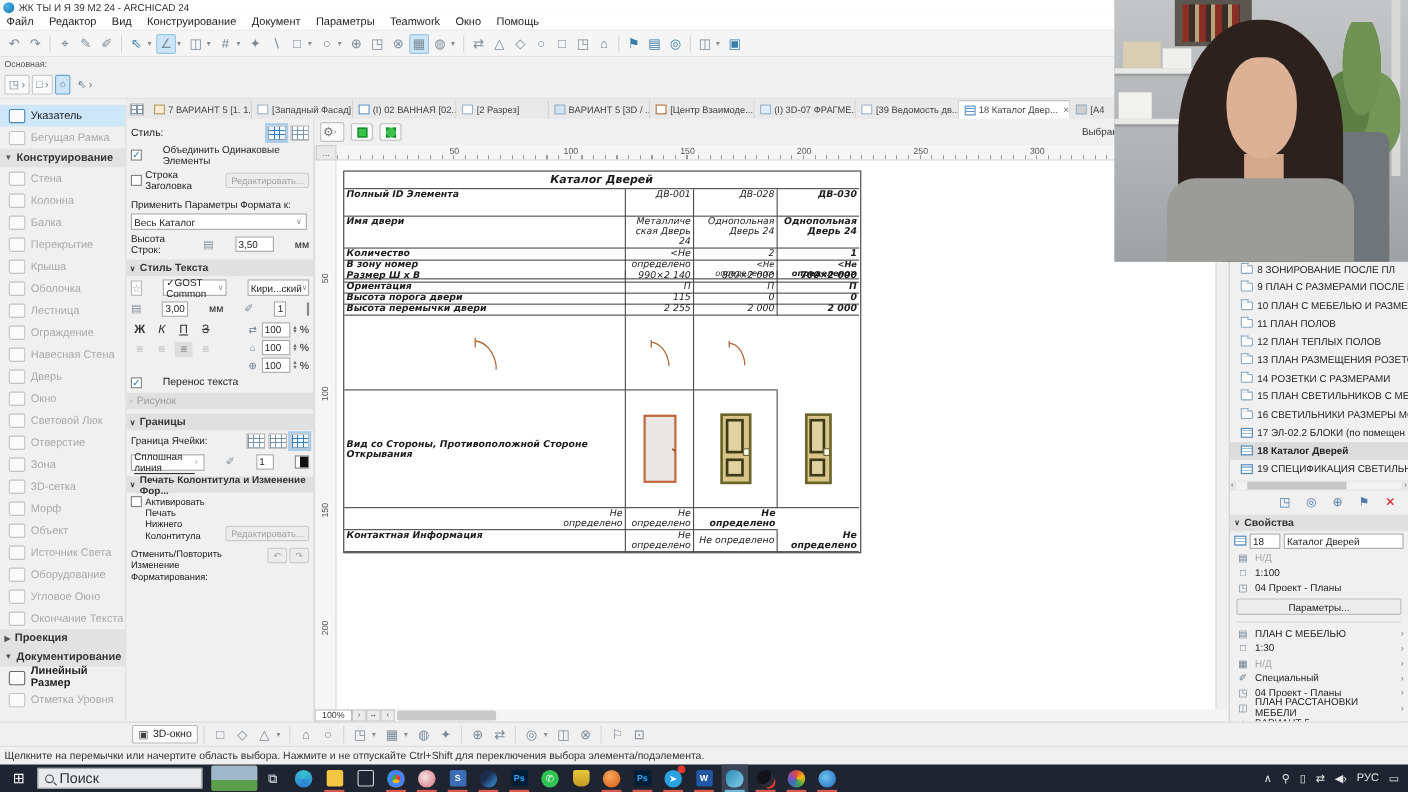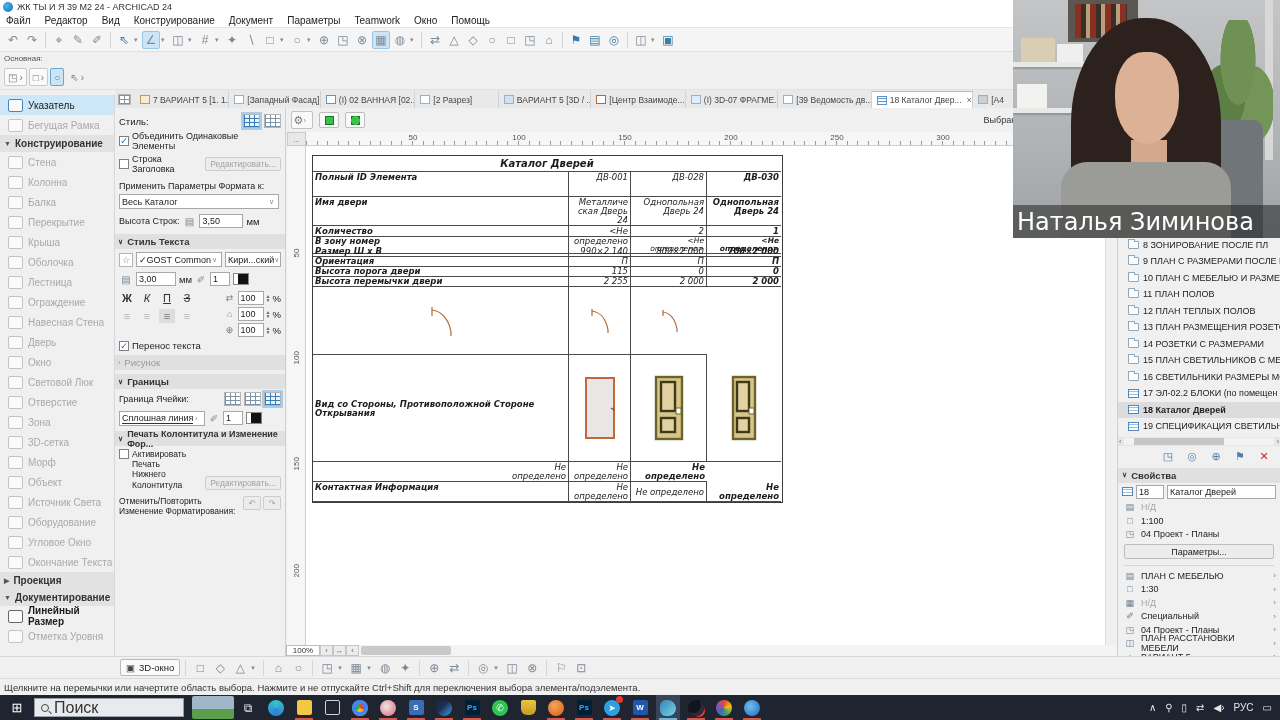--- a/index.html
+++ b/index.html
@@ -41,21 +41,21 @@
   .toolbox { left:0; top:95px; width:115px; height:561px; background:#f0f0f0; border-right:1px solid #d8d8d8; overflow:hidden; }
   .titem { height:20px; display:flex; align-items:center; gap:5px; padding-left:8px; font-size:10px; color:#a9a9a9; }
   .titem .tbico { width:15px; height:13px; border:1px solid #c3c3c3; border-radius:2px; background:#fafafa; flex:none; }
   .titem.on { background:#cde6f8; color:#1b1b1b; }
   .titem.active { color:#1b1b1b; font-weight:bold; }
   .thead { height:17px; display:flex; align-items:center; gap:4px; padding-left:4px; background:#e2e2e2; font-size:10px; color:#333; font-weight:bold; }
   .thead .tri { font-size:7px; color:#555; }
 
   
   .settings { left:115px; top:108px; width:171px; height:548px; background:#f0f0f0; border-right:1px solid #cfcfcf; padding:3px 4px; font-size:9.5px; color:#222; overflow:hidden; }
-  .s-row { display:flex; align-items:center; gap:3px; margin:3px 0; }
+  .s-row { display:flex; align-items:center; gap:19px; margin:3px 0; }
   .s-head { height:15px; background:#e0e0e0; display:flex; align-items:center; gap:4px; padding-left:3px; font-weight:bold; margin:4px -4px 3px; color:#333; }
   .s-head.dis { color:#9a9a9a; font-weight:normal; }
   .cb { width:10px; height:10px; border:1px solid #808080; background:#fff; display:inline-flex; align-items:center; justify-content:center; font-size:9px; color:#1a6fb5; flex:none; }
   .inp { background:#fff; border:1px solid #a8a8a8; height:14px; font-size:9px; padding:0 2px; display:inline-flex; align-items:center; }
   .selbox { background:#fff; border:1px solid #a8a8a8; height:15px; font-size:9px; padding:0 2px; display:inline-flex; align-items:center; justify-content:space-between; }
   .btn-dis { background:#ececec; border:1px solid #cccccc; color:#a3a3a3; font-size:8.5px; height:14px; padding:0 4px; display:inline-flex; align-items:center; border-radius:2px; }
   .swatch { width:16px; height:12px; border:1px solid #888; background:linear-gradient(90deg,#fff 0 4px,#111 4px 100%); }
   .gicon { width:17px; height:14px; border:1px solid #b5b5b5; background:
       repeating-linear-gradient(0deg,#7d93a8 0 1px,transparent 1px 4px),
       repeating-linear-gradient(90deg,#7d93a8 0 1px,transparent 1px 5px),#fff; }
@@ -123,21 +123,21 @@
   .pico { width:12px; display:inline-flex; justify-content:center; font-size:9px; color:#6b7d8f; flex:none; }
 
   
   .bottombar { left:0; top:656px; width:1280px; height:22px; background:#f0f0f0; border-top:1px solid #d8d8d8; display:flex; align-items:center; padding-left:120px; gap:2px; }
   .b3d { display:flex; align-items:center; gap:4px; border:1px solid #b9b9b9; background:#fafafa; height:17px; padding:0 5px; font-size:9.5px; color:#222; border-radius:2px; }
   .statusbar { left:0; top:678px; width:1280px; height:17px; background:#f0f0f0; border-top:1px solid #dcdcdc; display:flex; align-items:center; padding-left:4px; font-size:9.5px; color:#333; }
 
   
   .taskbar { left:0; top:695px; width:1280px; height:25px; background:#1e2430; display:flex; align-items:center; color:#fff; }
   .start { width:34px; height:25px; display:flex; align-items:center; justify-content:center; font-size:13px; color:#fff; }
-  .searchbox { width:150px; height:19px; background:#e8eaed; border:1px solid #9aa0a6; display:flex; align-items:center; gap:5px; padding-left:6px; color:#333; font-size:16px; }
+  .searchbox { width:150px; height:19px; background:#e8eaed; border:1px solid #9aa0a6; display:flex; align-items:center; gap:5px; padding-left:6px; color:#333; font-size:13px; }
   .mag { width:8px; height:8px; border:1.4px solid #444; border-radius:50%; position:relative; flex:none; }
   .mag::after { content:""; position:absolute; width:4px; height:1.4px; background:#444; transform:rotate(45deg); left:6px; top:7px; }
   .weather { width:42px; height:23px; margin-left:8px; border-radius:2px; background:linear-gradient(180deg,#9fb7c8 0 55%, #5d9e4c 55% 100%); }
   .tapp { width:24px; height:25px; display:flex; align-items:center; justify-content:center; position:relative; margin:0 2px; }
   .tapp .dot { width:16px; height:16px; border-radius:50%; }
   .tapp .sq { width:15px; height:15px; border-radius:2px; display:flex; align-items:center; justify-content:center; font-size:8px; font-weight:bold; }
   .tapp .runline { position:absolute; bottom:0; left:3px; right:3px; height:2px; background:#d6584e; }
   .tapp.active { background:#3a4456; }
   .badge { position:absolute; top:1px; right:1px; width:7px; height:7px; border-radius:50%; background:#e23b2e; }
   .tray { margin-left:auto; display:flex; align-items:center; gap:9px; padding-right:8px; font-size:10px; color:#e8e8e8; }
@@ -974,16 +974,13 @@
   <div class="wc-shelf1"></div>
   <div class="wc-box3"></div>
   <div class="wc-shelf2"></div>
   <div class="wc-frame"></div>
   <div class="wc-plant"></div>
   <div class="wc-chair"></div>
   <div class="wc-hair"></div>
   <div class="wc-neck"></div>
   <div class="wc-body"></div>
   <div class="wc-face"></div>
-  <div class="wc-namebar">
-    <span class="wc-name">Наталья Зиминова</span>
-  </div>
 </div>
 
 </body></html>

